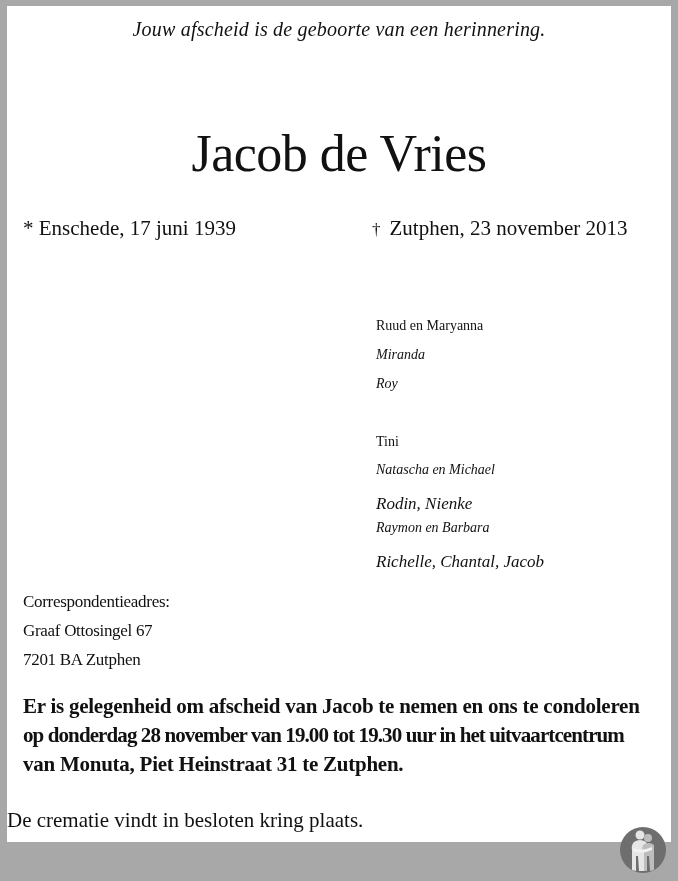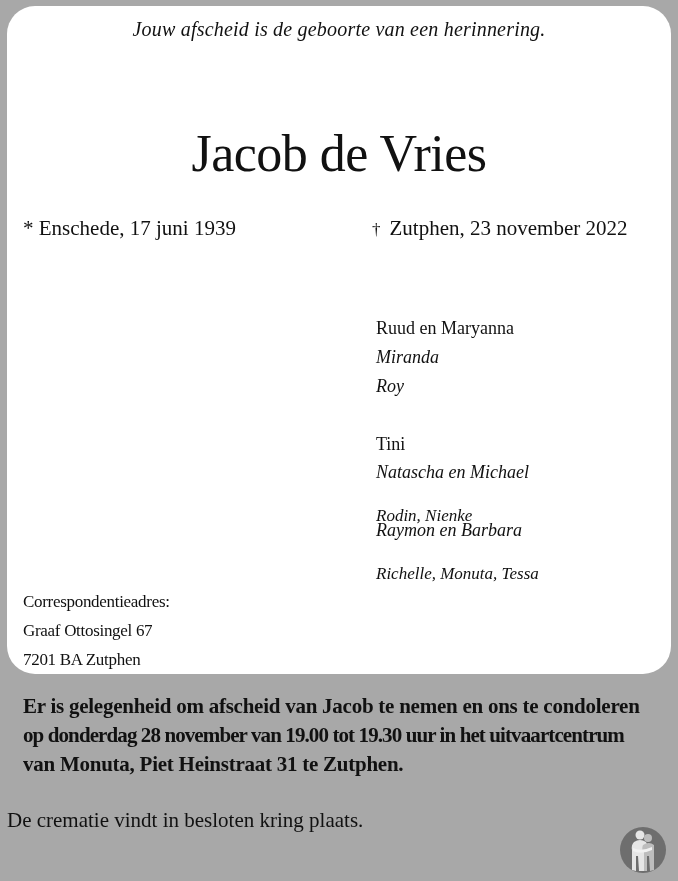--- a/index.html
+++ b/index.html
@@ -7,34 +7,33 @@
       width: 678px; height: 881px;
       background: #a8a8a8;
       position: relative;
       overflow: hidden;
       font-family: "Liberation Serif", "DejaVu Serif", serif;
       color: #111;
     }
     .card {
       position: absolute;
       left: 7px; top: 6px;
-      width: 664px; height: 668px;
+      width: 664px; height: 836px;
       background: #ffffff;
-      border-radius: 28px;
     }
     .t { position: absolute; white-space: nowrap; }
     .motto { top: 12px; left: 0; width: 664px; text-align: center; font-style: italic; font-size: 20px; letter-spacing: 0.2px; }
     .intro { top: 54px; left: 16px; font-size: 21px; letter-spacing: -0.2px; }
     .name { top: 118px; left: 0; width: 664px; text-align: center; font-size: 52px; letter-spacing: -0.5px; }
     .born { top: 210px; left: 16px; font-size: 21px; }
     .died { top: 210px; left: 365px; font-size: 21px; }
     .died .cross { margin-right: 9px; font-size: 17px; }
-    .fam { left: 369px; font-size: 18px; }
+    .fam { left: 369px; font-size: 14px; }
     .fam.it { font-style: italic; }
-    .fam.small { font-size: 17px; margin-top: 12px; }
+    .fam.small { font-size: 17px; }
     .addr { left: 16px; font-size: 17px; letter-spacing: -0.3px; }
     .para { left: 16px; font-size: 21px; letter-spacing: -0.25px; font-weight: bold; }
     .closing { top: 802px; left: 0; width: 664px; font-size: 21px; }
     .logo {
       position: absolute; left: 612px; top: 820px;
       width: 48px; height: 48px;
     }
   </style>
 </head>
 <body>
@@ -42,32 +41,32 @@
 <div class="card">
 
   <div class="t motto">Jouw afscheid is de geboorte van een herinnering.</div>
   <div class="t name">Jacob de Vries</div>
 
   <div class="t born">
     <span>*</span>
     <span>Enschede, 17 juni 1939</span>
   </div>
   <div class="t died">
-    <span class="cross">†</span><span>Zutphen, 23 november 2022</span>
+    <span class="cross">†</span><span>Zutphen, 23 november 2013</span>
   </div>
 
   <div>
     <div class="t fam" style="top:312px">Ruud en Maryanna</div>
     <div class="t fam it" style="top:341px">Miranda</div>
     <div class="t fam it" style="top:370px">Roy</div>
     <div class="t fam" style="top:428px">Tini</div>
     <div class="t fam it" style="top:456px">Natascha en Michael</div>
     <div class="t fam it small" style="top:488px">Rodin, Nienke</div>
     <div class="t fam it" style="top:514px">Raymon en Barbara</div>
-    <div class="t fam it small" style="top:546px">Richelle, Monuta, Tessa</div>
+    <div class="t fam it small" style="top:546px">Richelle, Chantal, Jacob</div>
   </div>
 
   <div>
     <div class="t addr" style="top:586px">Correspondentieadres:</div>
     <div class="t addr" style="top:615px">Graaf Ottosingel 67</div>
     <div class="t addr" style="top:644px">7201 BA Zutphen</div>
   </div>
 
   <div>
     <div class="t para" style="top:688px">Er is gelegenheid om afscheid van Jacob te nemen en ons te condoleren</div>

